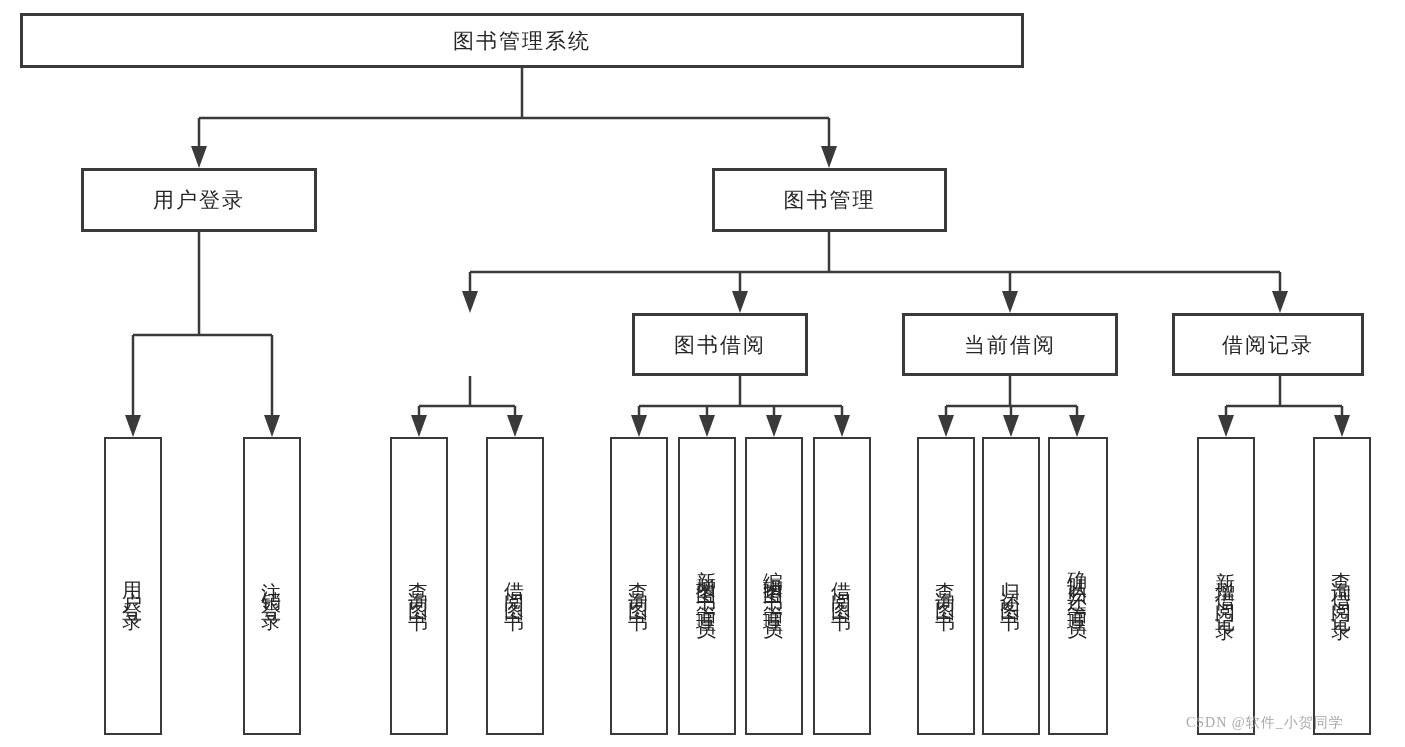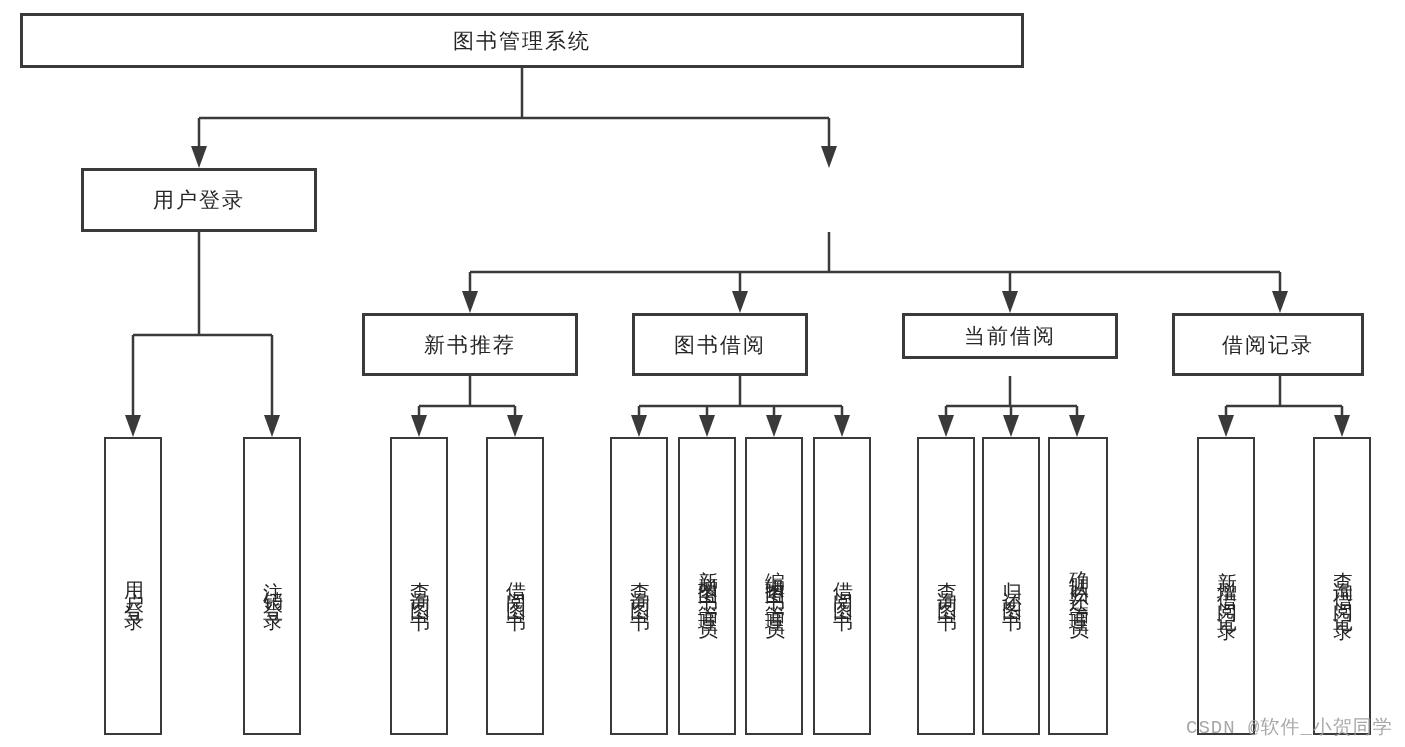--- a/index.html
+++ b/index.html
@@ -7,21 +7,21 @@
     --text: #262626;
     --bg: #ffffff;
     --watermark: #9c9c9c;
   }
   html, body { margin: 0; padding: 0; background: #fff; }
   .stage {
     position: relative;
     width: 1405px;
     height: 747px;
     background: var(--bg);
-    font-family: Liberation Mono, monospace;
+    font-family: Liberation Serif, serif;
     color: var(--text);
     overflow: hidden;
   }
   .connectors { position: absolute; left: 0; top: 0; z-index: 1; }
   .connectors path { stroke: var(--line); stroke-width: 2.5; fill: none; }
   .connectors polygon { fill: var(--line); stroke: none; }
   .node {
     position: absolute;
     box-sizing: border-box;
     border: 3px solid var(--line);
@@ -48,21 +48,21 @@
     z-index: 2;
     top: 437px;
     width: 58px;
     height: 298px;
   }
   .leaf.long { letter-spacing: 7px; }
   .watermark {
     position: absolute;
     left: 1186px;
     top: 714px;
-    font-size: 19px;
+    font-size: 14px;
     letter-spacing: 1px;
     color: var(--watermark);
     opacity: 0.88;
     white-space: nowrap;
     z-index: 3;
   }
 </style>
 </head>
 <body>
 
@@ -100,24 +100,24 @@
     <polygon points="1069,415 1085,415 1077,437"></polygon>
 
     <path d="M1280 376 V406 M1226 406 H1342 M1226 406 V419 M1342 406 V419"></path>
     <polygon points="1218,415 1234,415 1226,437"></polygon>
     <polygon points="1334,415 1350,415 1342,437"></polygon>
   </svg>
 
   <div class="node" style="left:20px; top:13px; width:1004px; height:55px;">图书管理系统</div>
 
   <div class="node" style="left:81px; top:168px; width:236px; height:64px;">用户登录</div>
+  <div class="node" style="left:712px; top:168px; width:235px; height:64px;">图书管理</div>
 
-  <div class="node" style="left:362px; top:313px; width:216px; height:63px;">新书推荐</div>
   <div class="node" style="left:632px; top:313px; width:176px; height:63px;">图书借阅</div>
-  <div class="node" style="left:902px; top:313px; width:216px; height:46px;">当前借阅</div>
+  <div class="node" style="left:902px; top:313px; width:216px; height:63px;">当前借阅</div>
   <div class="node" style="left:1172px; top:313px; width:192px; height:63px;">借阅记录</div>
 
   <div class="leaf" style="left:104px;">用户登录</div>
   <div class="leaf" style="left:243px;">注销登录</div>
 
   <div class="leaf" style="left:390px;">查询图书</div>
   <div class="leaf" style="left:486px;">借阅图书</div>
 
   <div class="leaf" style="left:610px;">查询图书</div>
   <div class="leaf long" style="left:678px;">新增图书（管理员）</div>

